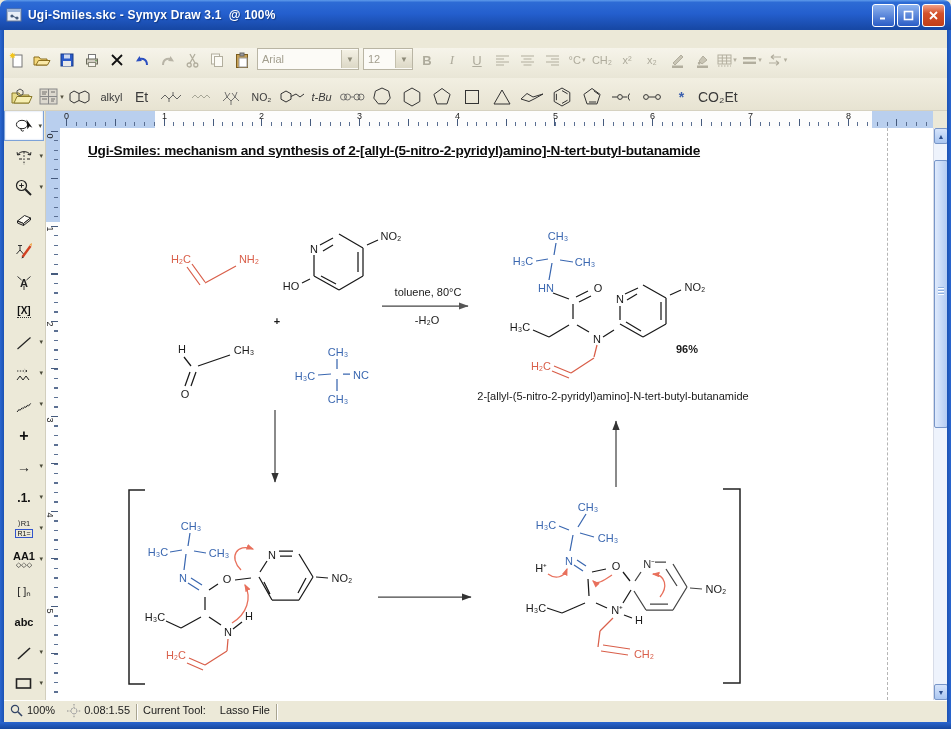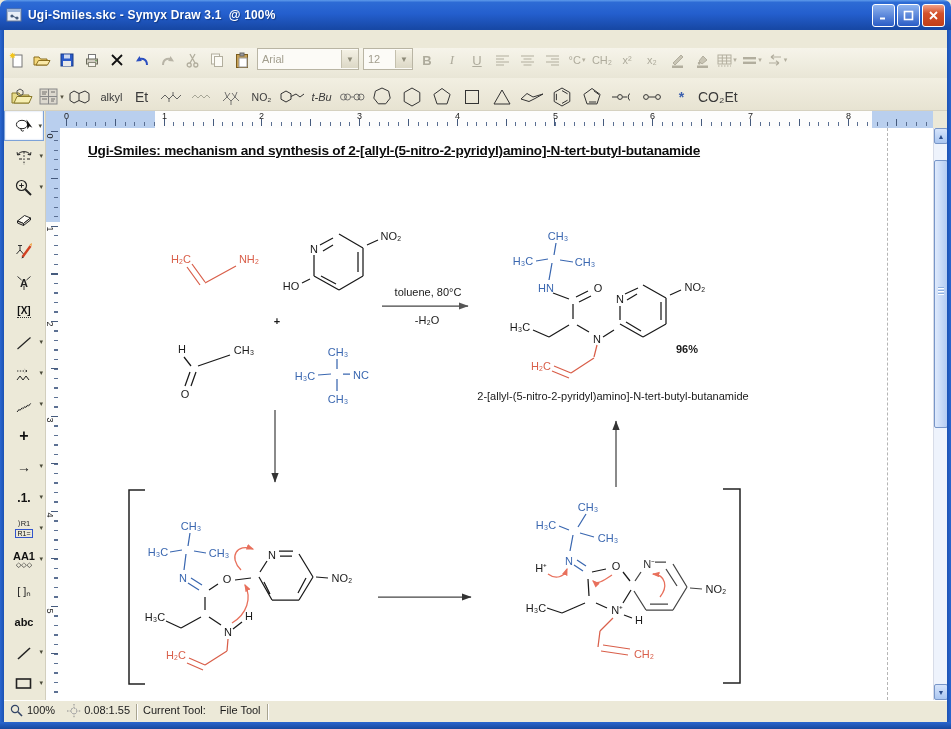--- a/index.html
+++ b/index.html
@@ -660,21 +660,21 @@
       <svg width="14" height="14" viewBox="0 0 14 14" style="margin-right:3px">
         <path d="M7,0 V5 M7,9 V14 M0,7 H5 M9,7 H14" stroke="#8a8a8a" stroke-dasharray="1.5,1.2" fill="none"></path>
         <rect x="4.5" y="4.5" width="5" height="5" fill="none" stroke="#aaa" stroke-dasharray="1.4,1.2"></rect>
       </svg>
       <span>0.08:1.55</span>
     </div>
     <div class="sb-div"></div>
     <div class="sb-sec">
       <span>Current Tool:</span>
       <span style="width:14px"></span>
-      <span>File Tool</span>
+      <span>Lasso File</span>
     </div>
     <div class="sb-div"></div>
   </div>
 
   <div class="edge edge-l"></div>
   <div class="edge edge-r"></div>
   <div class="edge edge-b"></div>
 </div>
 
 </body></html>

